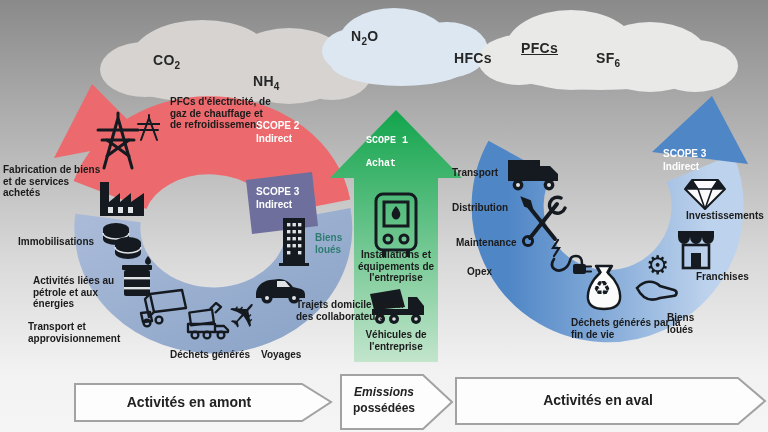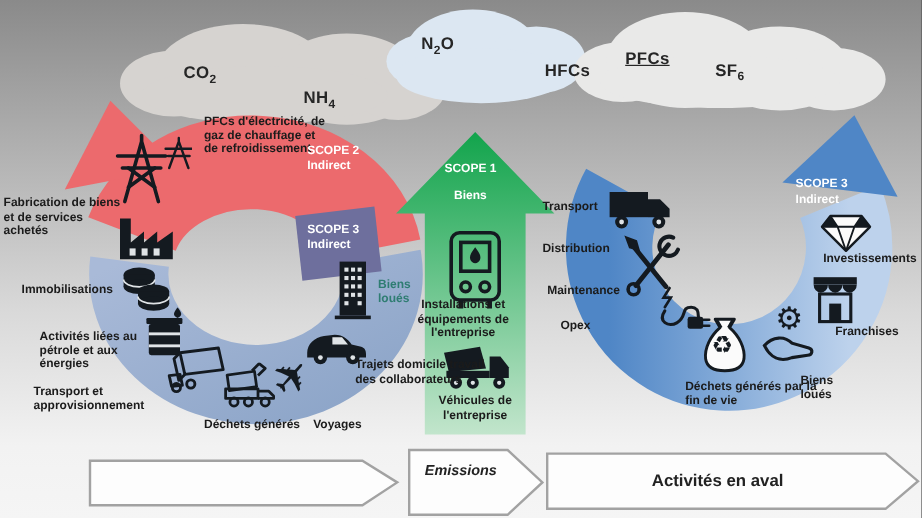--- a/index.html
+++ b/index.html
@@ -286,38 +286,40 @@
   </div>
   <div class="lbl" style="left:3px;top:164px;width:100px;">Fabrication de biens et de services achetés</div>
   <div class="lbl" style="left:18px;top:236px;">Immobilisations</div>
   <div class="lbl" style="left:33px;top:275px;width:104px;">Activités liées au pétrole et aux énergies</div>
   <div class="lbl" style="left:28px;top:321px;width:140px;">Transport et approvisionnement</div>
   <div class="lbl" style="left:170px;top:349px;">Déchets générés</div>
   <div class="lbl" style="left:261px;top:349px;">Voyages</div>
   <div class="lbl teal" style="left:315px;top:232px;width:48px;">Biens loués</div>
   <div class="lbl" style="left:296px;top:299px;width:114px;">Trajets domicile travail des collaborateurs</div>
 
-  <div class="scopebox center" id="scope1box" style="left:346px;top:135px;width:92px;text-align:center;">
+  <div class="scopebox center" id="scope1box" style="left:366px;top:135px;width:92px;text-align:left;font-family:Liberation Mono, monospace;">
     <span>SCOPE 1</span>
-    <span class="gap">Biens</span>
-  </div>
-  <div class="lbl center" style="left:340px;top:249px;width:92px;">Installations et équipements de l'entreprise</div>
+    <span class="gap">Achat</span>
+  </div>
+  <div class="lbl center" style="left:350px;top:249px;width:92px;">Installations et équipements de l'entreprise</div>
   <div class="lbl center" style="left:350px;top:329px;width:92px;">Véhicules de l'entreprise</div>
 
   <div class="lbl" style="left:452px;top:167px;">Transport</div>
   <div class="lbl" style="left:452px;top:202px;">Distribution</div>
   <div class="lbl" style="left:456px;top:237px;">Maintenance</div>
   <div class="lbl" style="left:467px;top:266px;">Opex</div>
   <div class="lbl" style="left:571px;top:299px;width:110px;margin-top:18px;">Déchets générés par la fin de vie</div>
   <div class="lbl" style="left:667px;top:312px;width:52px;">Biens loués</div>
   <div class="lbl" style="left:696px;top:271px;">Franchises</div>
   <div class="lbl" style="left:686px;top:210px;">Investissements</div>
   <div class="scopebox" style="left:663px;top:148px;width:60px;">
     <span>SCOPE 3</span>
     <span>Indirect</span>
   </div>
 
+  <div class="bannertxt" style="left:80px;top:394px;width:218px;font-size:14px;">Activités en amont</div>
   <div class="bannertxt" style="left:341px;top:385px;width:86px;font-size:12px;line-height:1.3;">
     <span style="display:block;font-style:italic;">Emissions</span>
+    <span style="display:block;">possédées</span>
   </div>
   <div class="bannertxt" style="left:460px;top:392px;width:276px;font-size:14px;">Activités en aval</div>
 
 </div>
 
 </body></html>

